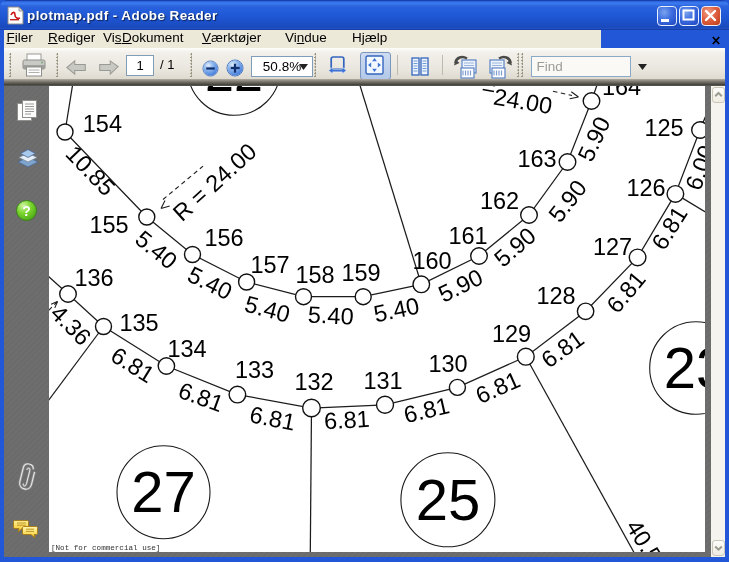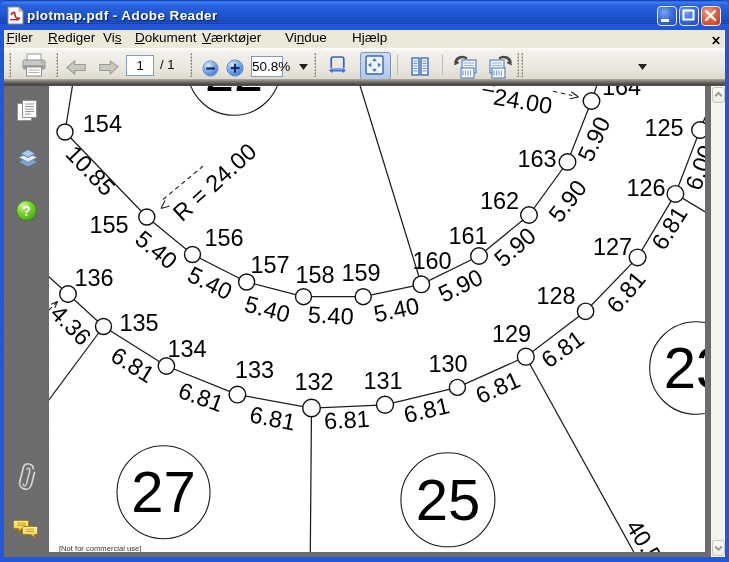--- a/index.html
+++ b/index.html
@@ -1,42 +1,42 @@
 <!DOCTYPE html>
 <html><head><meta charset="utf-8">
 <style>
 html,body{margin:0;padding:0;}
 body{width:729px;height:562px;overflow:hidden;font-family:"Liberation Sans",sans-serif;position:relative;background:#2257d8;}
-#titlebar{position:absolute;left:0;top:0;width:729px;height:24px;
+#titlebar{position:absolute;left:0;top:0;width:729px;height:30px;
  background:linear-gradient(180deg,#0d2f97 0%,#2b64dd 5%,#3d7cf0 10%,#2a62dd 22%,#215ad8 45%,#1c50c9 75%,#1a49bb 90%,#2152c5 96%,#123093 100%);
  border-radius:7px 7px 0 0;}
 #ticon{position:absolute;left:7px;top:6px;width:17px;height:19px;}
 #ttext{position:absolute;left:27px;top:8px;color:#fff;font-size:13.5px;font-weight:bold;letter-spacing:0.4px;text-shadow:1px 1px 1px #0a2050;}
 .wbtn{position:absolute;top:6px;width:20px;height:20px;border-radius:4px;border:1px solid #e8f0fc;box-sizing:border-box;}
 #bmin{left:657px;background:radial-gradient(circle at 35% 30%,#7aa4ef 0%,#3c6ce0 45%,#1e46c0 100%);}
 #bmax{left:679px;background:radial-gradient(circle at 35% 30%,#7aa4ef 0%,#3c6ce0 45%,#1e46c0 100%);}
 #bclose{left:701px;background:radial-gradient(circle at 35% 30%,#f2a088 0%,#e06142 45%,#c03a14 100%);}
-#menubar{position:absolute;left:4px;top:30px;width:721px;height:18px;background:#ece9d8;font-size:13.5px;color:#000;}
+#menubar{position:absolute;left:4px;top:30px;width:597px;height:18px;background:#ece9d8;font-size:13.5px;color:#000;}
 .mi{position:absolute;top:-0.5px;}
 .mi u{text-decoration:underline;}
 #toolbar{position:absolute;left:4px;top:48px;width:721px;height:31px;
  background:linear-gradient(180deg,#fdfdfb 0%,#f2f0ea 15%,#e9e6de 70%,#dedacf 100%);}
 #tbdark{position:absolute;left:4px;top:79px;width:721px;height:7px;
  background:linear-gradient(180deg,#b0aca2 0%,#77736b 40%,#46443f 80%,#5a5852 100%);}
 #main{position:absolute;left:4px;top:86px;width:721px;height:471px;background:#6e6e6e;}
 #sidebar{position:absolute;left:0;top:0;width:45px;height:471px;
  background:repeating-linear-gradient(135deg,#6e6e6e 0 2px,#6b6b6b 2px 4px);}
 #page{position:absolute;left:45px;top:0;width:656px;height:466px;background:#fff;overflow:hidden;}
 #graystrip{position:absolute;left:45px;top:466px;width:676px;height:5px;
  background:repeating-linear-gradient(135deg,#6e6e6e 0 2px,#6b6b6b 2px 4px);}
 #grayv{position:absolute;left:701px;top:0;width:6px;height:471px;
  background:repeating-linear-gradient(135deg,#6e6e6e 0 2px,#6b6b6b 2px 4px);}
 #vscroll{position:absolute;left:707px;top:0;width:14px;height:471px;background:#f6f4ef;}
 .sbtn{position:absolute;left:0.5px;width:13px;height:16px;background:linear-gradient(180deg,#fdfcfa,#eeebe2);border:1px solid #c9c5b8;border-radius:3px;box-sizing:border-box;}
-#watermark{position:absolute;left:2px;top:458px;font-family:Liberation Sans, sans-serif;font-size:7.6px;color:#333;margin-left:8px;}
+#watermark{position:absolute;left:2px;top:458px;font-family:Liberation Mono, monospace;font-size:7.6px;color:#333;}
 .grip{position:absolute;top:5px;width:3px;height:24px;
  background-image:radial-gradient(circle at 1.2px 1.2px,#96927f 0.85px,rgba(0,0,0,0) 1.05px);
  background-size:3px 3.2px;}
 .sicon{position:absolute;left:0;}
 </style></head>
 <body>
 <div id="titlebar">
 <svg id="ticon" viewBox="0 0 17 19">
       <path d="M1 1h11l4 4v13H1z" fill="#fff" stroke="#888" stroke-width="1"></path>
       <path d="M12 1l4 4h-4z" fill="#d8d8d8" stroke="#888" stroke-width="0.8"></path>
@@ -51,21 +51,21 @@
         <rect x="3.5" y="3.5" width="10" height="9" fill="none" stroke="#fff" stroke-width="2"></rect>
       </svg></div>
 <div class="wbtn" id="bclose"><svg width="18" height="18" viewBox="0 0 18 18">
         <path d="M4 4l9 9M13 4l-9 9" stroke="#fff" stroke-width="2.4" stroke-linecap="round"></path>
       </svg></div>
 </div>
 <div id="menubar">
 <span class="mi" style="left:2.5px"><u>F</u>iler</span>
 <span class="mi" style="left:44px"><u>R</u>ediger</span>
 <span class="mi" style="left:99px">Vi<u>s</u></span>
-<span class="mi" style="left:131px"><u>D</u>okument</span>
+<span class="mi" style="left:118px"><u>D</u>okument</span>
 <span class="mi" style="left:198px"><u>V</u>ærktøjer</span>
 <span class="mi" style="left:281px">Vi<u>n</u>due</span>
 <span class="mi" style="left:348px">H<u>j</u>ælp</span>
 <svg style="position:absolute;left:708px;top:6px" width="8" height="9" viewBox="0 0 8 9">
       <path d="M0.8 1l6.4 7M7.2 1l-6.4 7" stroke="#000" stroke-width="1.7"></path>
     </svg>
 </div>
 <div id="toolbar">
 <div class="grip" style="left:5px"></div>
 <svg style="position:absolute;left:17px;top:5px" width="27" height="26" viewBox="0 0 27 26">
@@ -106,21 +106,21 @@
  <rect x="8.3" y="5" width="2.4" height="9.4" fill="#10306e"></rect>
  <defs>
         <radialGradient id="ballg2" cx="0.35" cy="0.28" r="0.9">
   <stop offset="0" stop-color="#e2eefc"></stop>
           <stop offset="0.35" stop-color="#90b9ee"></stop>
           <stop offset="0.8" stop-color="#4a82dd"></stop>
           <stop offset="1" stop-color="#3a70c8"></stop>
  </radialGradient>
       </defs>
 </svg>
-<div style="position:absolute;left:247px;top:8px;width:32px;height:21px;background:#fff;border:1px solid #7f9db9;box-sizing:border-box;font-size:13.5px;line-height:19px;text-align:center;">50.8%</div>
+<div style="position:absolute;left:247px;top:8px;width:62px;height:21px;background:#fff;border:1px solid #7f9db9;box-sizing:border-box;font-size:13.5px;line-height:19px;text-align:center;">50.8%</div>
 <svg style="position:absolute;left:295px;top:16px" width="9" height="6" viewBox="0 0 9 6">
       <path d="M0 0h9L4.5 6z" fill="#222"></path>
     </svg>
 <div class="grip" style="left:310px"></div>
 <svg style="position:absolute;left:323.5px;top:8px" width="19" height="21" viewBox="0 0 19 21">
  <rect x="3.2" y="1" width="12.6" height="12" rx="2" fill="none" stroke="#3465be" stroke-width="1.7"></rect>
  <path d="M0.5 14.5l4.3-3.4v2h9.4v-2l4.3 3.4-4.3 3.4v-2H4.8v2z" fill="#3f74d6" stroke="#f4f2ec" stroke-width="0.7"></path>
 </svg>
 <div style="position:absolute;left:355.5px;top:3.5px;width:31px;height:28px;background:linear-gradient(180deg,#cfdcf2,#b3c8e8);border:1px solid #7b96bd;border-radius:3px;box-sizing:border-box;">
 <svg style="position:absolute;left:4.5px;top:2.5px" width="19" height="20" viewBox="0 0 19 20">
@@ -146,20 +146,21 @@
 <svg style="position:absolute;left:484px;top:7px" width="25" height="24" viewBox="0 0 25 24">
  <rect x="2" y="5" width="14" height="13" fill="#eef4fc" stroke="#5b83c4" stroke-width="1.2"></rect>
  <path d="M4 8h10M4 10.5h10" stroke="#9ab4dd" stroke-width="1"></path>
  <path d="M11 3.5c5-3 11-1 11.5 4.5" fill="none" stroke="#4a4a48" stroke-width="2.6"></path>
  <path d="M22.5 4.5l1.5 6-5.5-2.5z" fill="#4a4a48"></path>
  <rect x="4" y="13" width="13" height="10" fill="#fff" stroke="#5b83c4" stroke-width="1.2"></rect>
  <path d="M6 15.5v5M8.5 15.5v5M11 15.5v5M13.5 15.5v5" stroke="#7f9dd0" stroke-width="1.2"></path>
 </svg>
 <div class="grip" style="left:513px"></div>
 <div class="grip" style="left:517px"></div>
+<div style="position:absolute;left:526.5px;top:8px;width:100px;height:21px;background:#faf9f5;border:1px solid #8aa8c8;box-sizing:border-box;font-size:13.5px;line-height:19px;color:#9c9c96;padding-left:5px;">Find</div>
 <svg style="position:absolute;left:633.5px;top:16px" width="9" height="6" viewBox="0 0 9 6">
       <path d="M0 0h9L4.5 6z" fill="#222"></path>
     </svg>
 </div>
 <div id="tbdark"></div>
 <div id="main">
 <div id="page">
 <svg id="map" width="656" height="466" viewBox="49 86 656 466">
 <g stroke="#1c1c1c" stroke-width="1.25" fill="none">
 <polyline points="72.5,85.5 65,132 146.8,217 192.5,254.5 246.6,282 303.5,296.7 363.2,296.7 421.3,284.3 479,256 529,215 567.5,162 591.5,101 597,85"></polyline>

